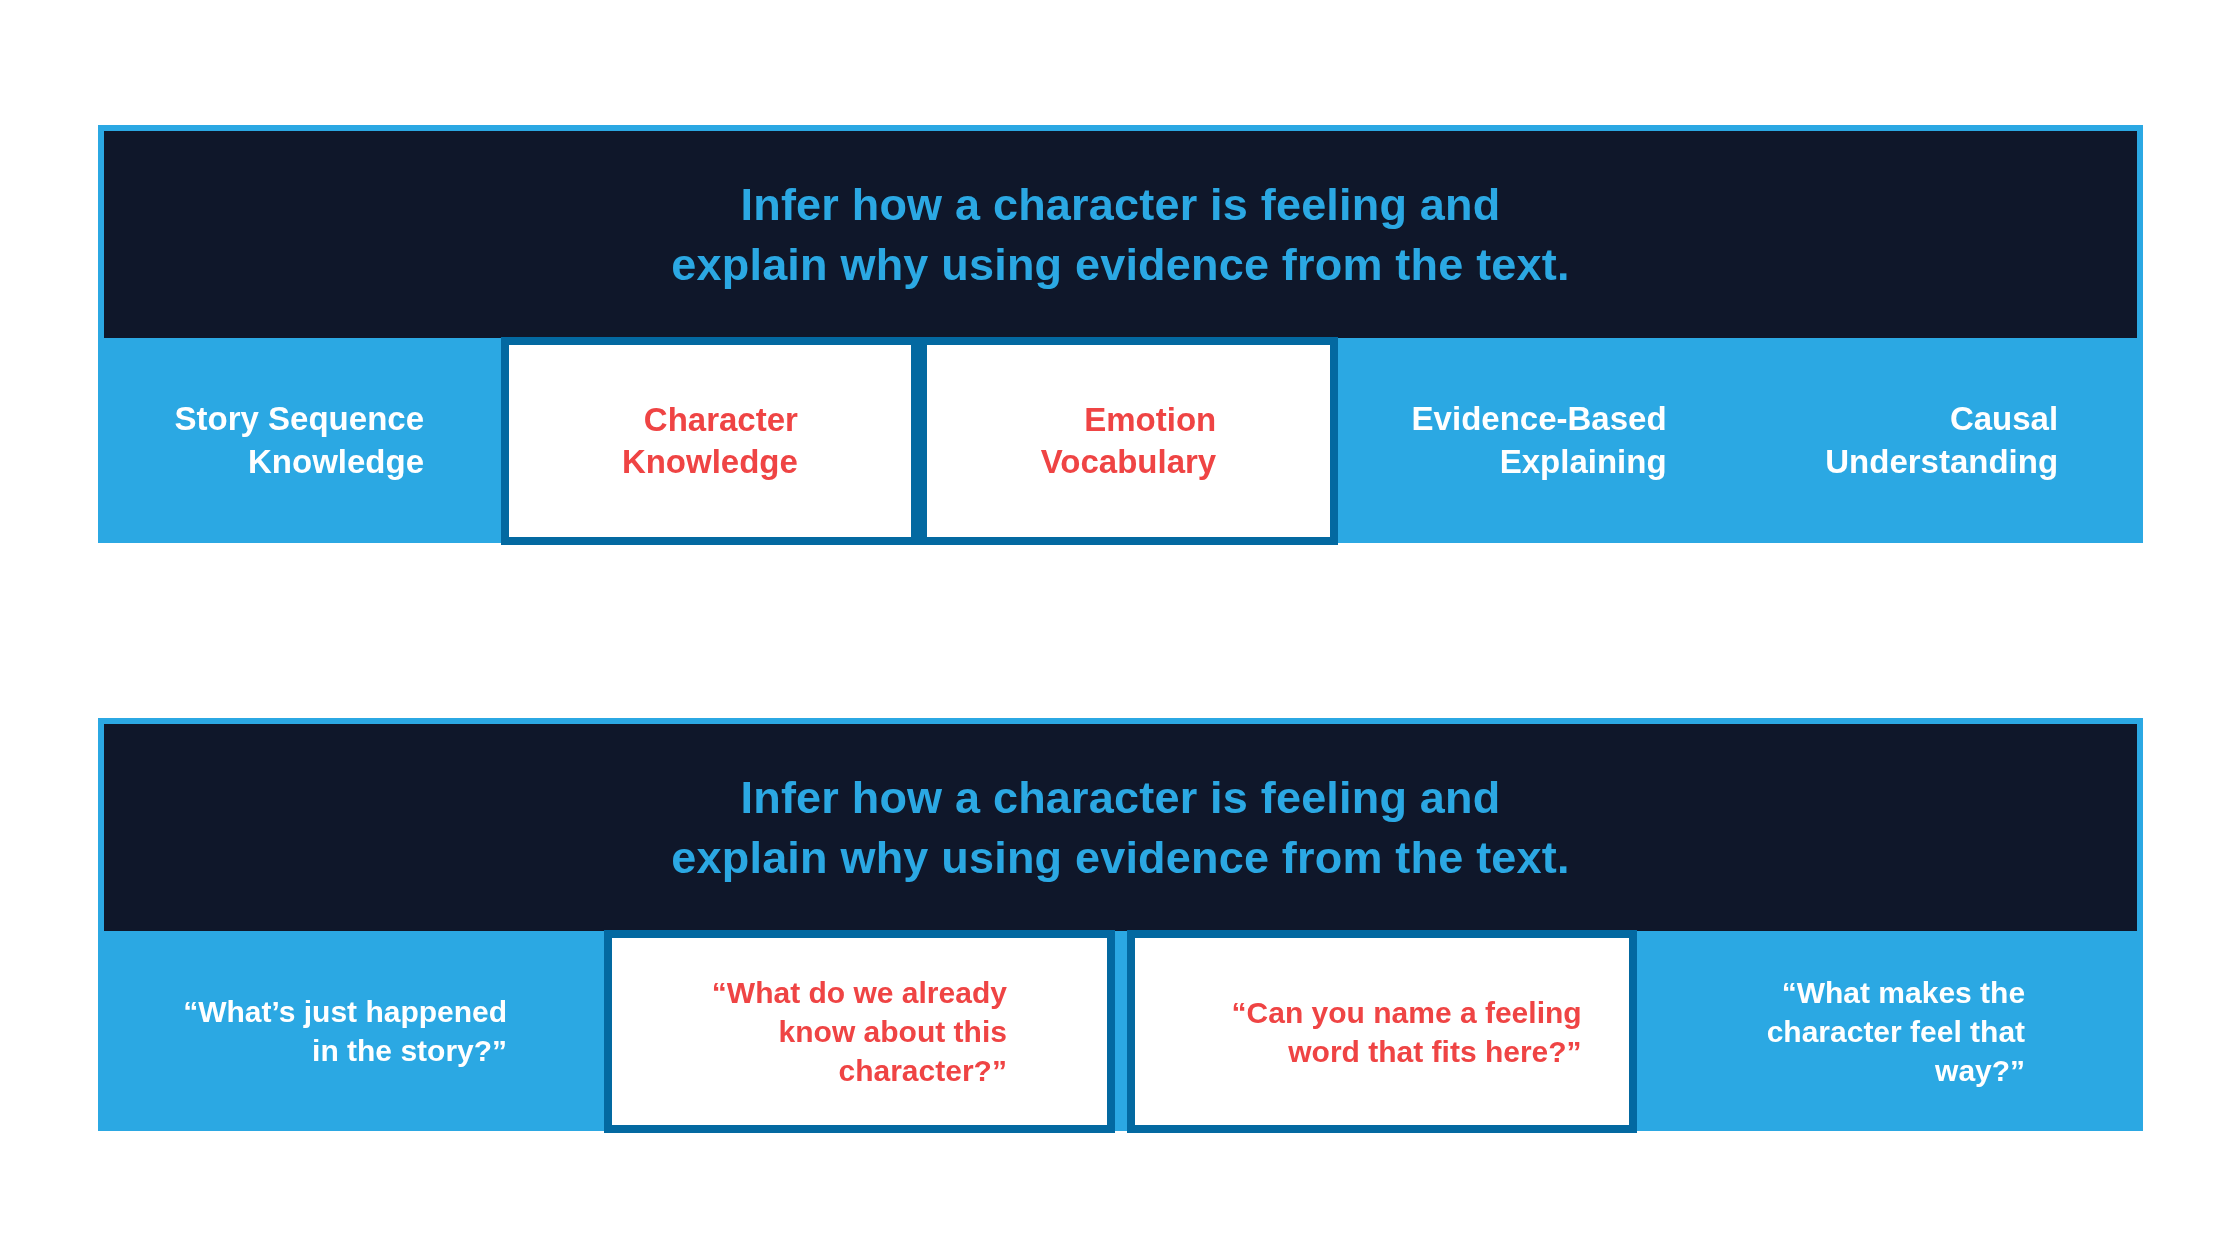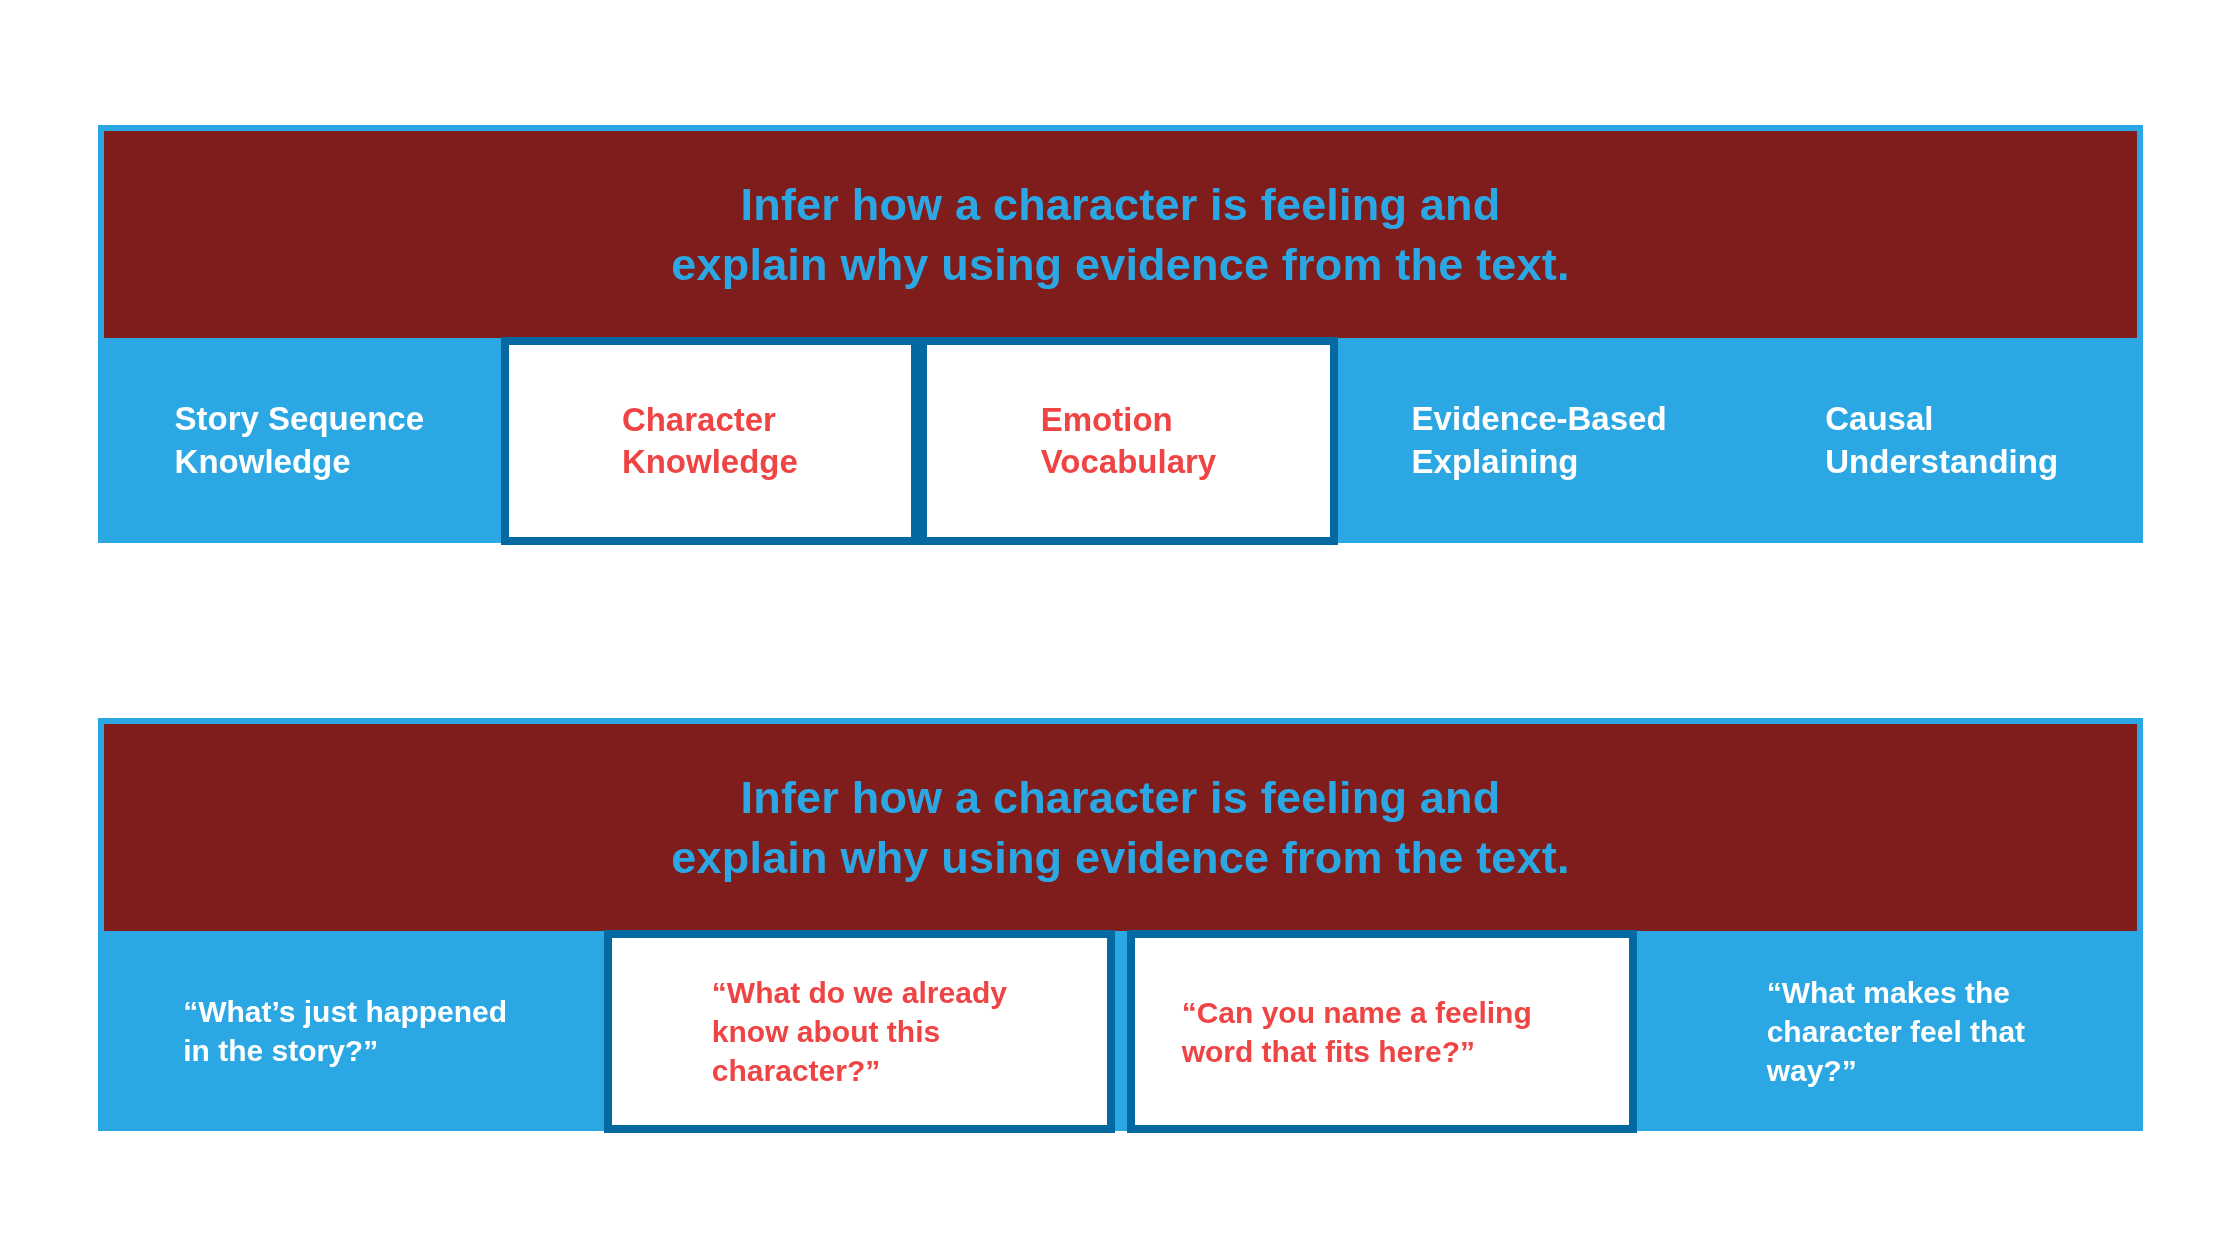--- a/index.html
+++ b/index.html
@@ -28,21 +28,21 @@
     width: 2045px;
   }
   #panel-concepts { top: 125px; }
   #panel-questions { top: 718px; }
 
   .panel-title {
     box-sizing: border-box;
     width: 100%;
     border: 6px solid #2BA8E3;
     border-bottom: none;
-    background: #7f1d1d;
+    background: #0f172a;
     height: 213px;
     display: flex;
     align-items: center;
     justify-content: center;
     text-align: center;
   }
 
   .panel-title .title-text {
     color: #2BA8E3;
     font-size: 45px;
@@ -61,21 +61,21 @@
   }
   #panel-concepts .cell-row { height: 205px; }
   #panel-questions .cell-row { height: 200px; gap: 12px; }
 
   .cell {
     box-sizing: border-box;
     flex: 1 1 0;
     display: flex;
     align-items: center;
     justify-content: center;
-    text-align: left;
+    text-align: right;
     padding: 0 10px;
     position: relative;
   }
 
   
   .cell.filled {
     background: #2BA8E3;
     color: #ffffff;
   }
 

